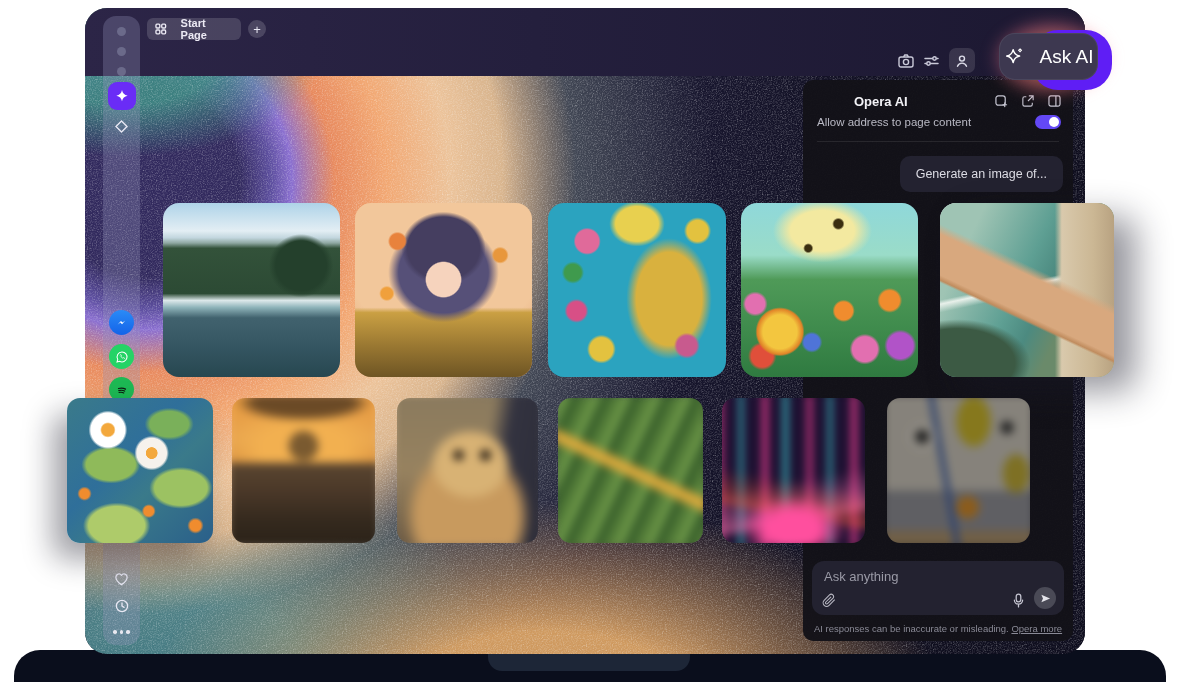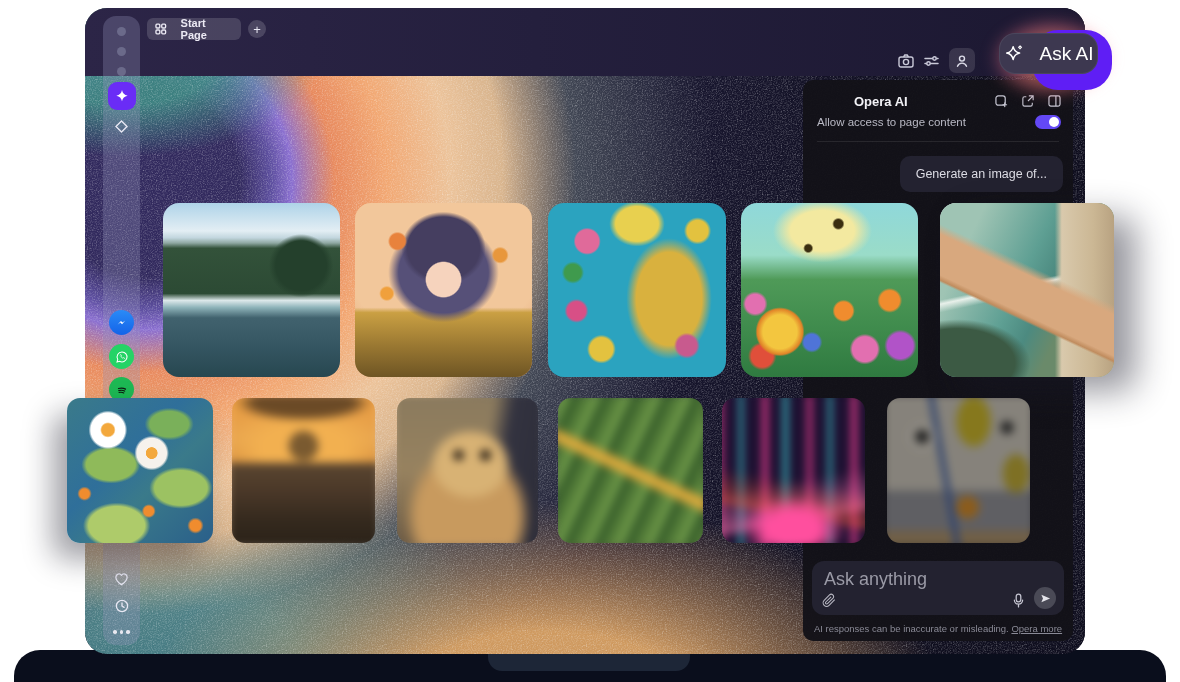--- a/index.html
+++ b/index.html
@@ -76,21 +76,21 @@
   .toggle .knob { position:absolute; right:2px; top:2px; width:10px; height:10px;
     border-radius:50%; background:#fff; }
   .panel-divider { position:absolute; left:14px; right:14px; top:61px; height:1px;
     background:rgba(255,255,255,.09); }
   .chip { position:absolute; right:10px; top:76px; height:36px; padding:0 16px;
     background:#232230; border-radius:10px; display:flex; align-items:center;
     font-size:12.5px; color:#dcdce4; }
   .ask-box { position:absolute; left:9px; right:9px; bottom:26px; height:54px;
     background:#232230; border-radius:12px; }
   .ask-box input { position:absolute; left:12px; top:8px; width:180px; background:transparent;
-    border:none; outline:none; font-size:18px; color:#9a9aa6;
+    border:none; outline:none; font-size:13px; color:#9a9aa6;
     font-family:"Liberation Sans", sans-serif; }
   .ask-box input::placeholder { color:#9a9aa6; }
   .clip { position:absolute; left:10px; bottom:7px; }
   .mic { position:absolute; right:40px; bottom:7px; }
   .send { position:absolute; right:8px; bottom:6px; width:22px; height:22px;
     border-radius:50%; background:#4a4a56; display:flex; align-items:center;
     justify-content:center; }
   .disclaimer { position:absolute; left:0; right:0; bottom:7px; text-align:center;
     font-size:9.5px; color:#8a8a96; }
   .disclaimer a { color:#8a8a96; text-decoration:underline; }
@@ -192,21 +192,21 @@
     linear-gradient(180deg, rgba(0,0,0,0) 62%, #9a9aa0 64% 88%, #b59a72 90% 100%),
     #d8d2c6; }
 
   
   .askai-glow { position:absolute; left:972px; top:6px; width:160px; height:104px;
     background:radial-gradient(closest-side, rgba(255,150,80,.8), rgba(248,120,140,.45) 55%,
       rgba(248,120,140,0) 78%);
     filter:blur(7px); z-index:9; }
   .askai-purple { position:absolute; left:1032px; top:30px; width:80px; height:60px;
     background:#5f1ef5; border-radius:26px; z-index:10; }
-  .askai-btn { position:absolute; left:999px; top:33px; width:99px; height:41px;
+  .askai-btn { position:absolute; left:999px; top:33px; width:99px; height:47px;
     background:#3d3850; border-radius:16px; display:flex; align-items:center;
     justify-content:center; gap:14px; color:#fff; font-size:19px; z-index:11;
     border:1px solid rgba(255,255,255,.07); }
 
   svg { display:block; }
 </style>
 </head>
 <body>
 <div class="stage">
 
@@ -353,21 +353,21 @@
             </span>
           <span>
             <svg width="13" height="12" viewBox="0 0 14 13">
                 <rect x="1" y="1" width="12" height="11" rx="2" fill="none" stroke="#c6c6d2" stroke-width="1.3"></rect>
                 <line x1="8.5" y1="1" x2="8.5" y2="12" stroke="#c6c6d2" stroke-width="1.3"></line>
               </svg>
             </span>
         </span>
       </div>
       <div class="allow-row">
-        <span class="allow-label">Allow access to page content</span>
+        <span class="allow-label">Allow address to page content</span>
         <span class="toggle">
             <span class="knob"></span>
           </span>
       </div>
       <div class="panel-divider"></div>
       <div class="chip">Generate an image of...</div>
 
       <div class="ask-box">
         <input type="text" placeholder="Ask anything" style="">
         <span class="clip">

